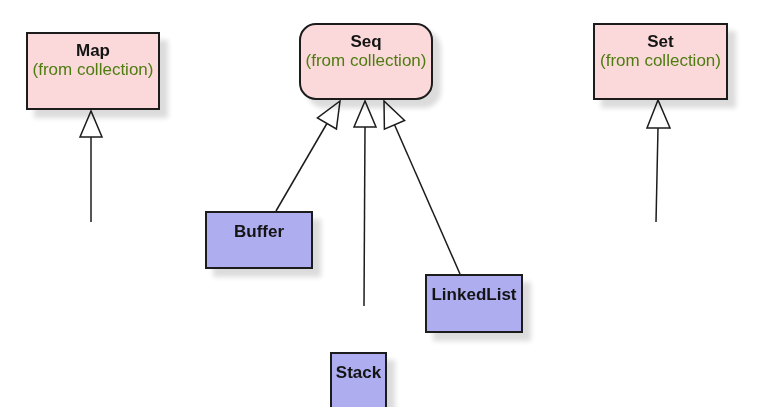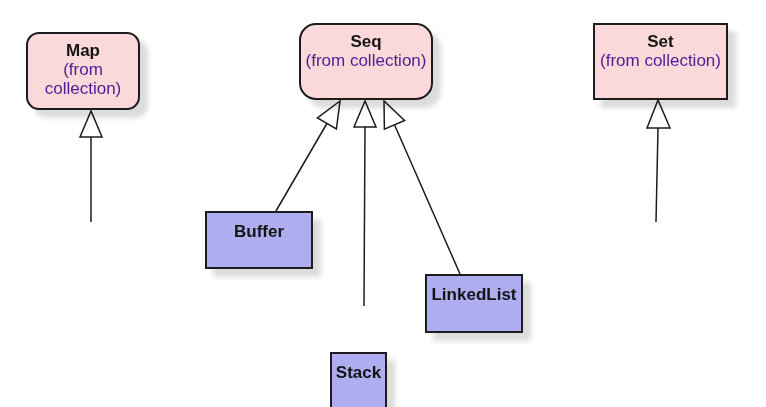--- a/index.html
+++ b/index.html
@@ -39,24 +39,24 @@
   .node-name {
     font-size: 17px;
     font-weight: bold;
     line-height: 19px;
     color: #141414;
   }
   .node-origin {
     font-size: 17px;
     font-weight: normal;
     line-height: 19px;
-    color: #4c1d95;
+    color: #4d7c0f;
   }
   
-  #box-map        { left: 26px;  top: 32px; width: 114px; height: 78px; border-radius: 13px; }
+  #box-map        { left: 26px;  top: 32px; width: 134px; height: 78px; }
   #box-seq        { left: 299px; top: 23px; width: 134px; height: 77px; border-radius: 17px; }
   #box-set        { left: 593px; top: 23px; width: 135px; height: 77px; }
   
   #box-hashmap    { left: 47px;  top: 222px; width: 89px;  height: 59px; }
   #box-buffer     { left: 205px; top: 211px; width: 108px; height: 58px; }
   #box-stack      { left: 330px; top: 306px; width: 57px;  height: 58px; margin-top: 46px; }
   #box-linkedlist { left: 425px; top: 274px; width: 98px;  height: 59px; }
   #box-hashset    { left: 615px; top: 222px; width: 80px;  height: 58px; }
 
   .edges line {

